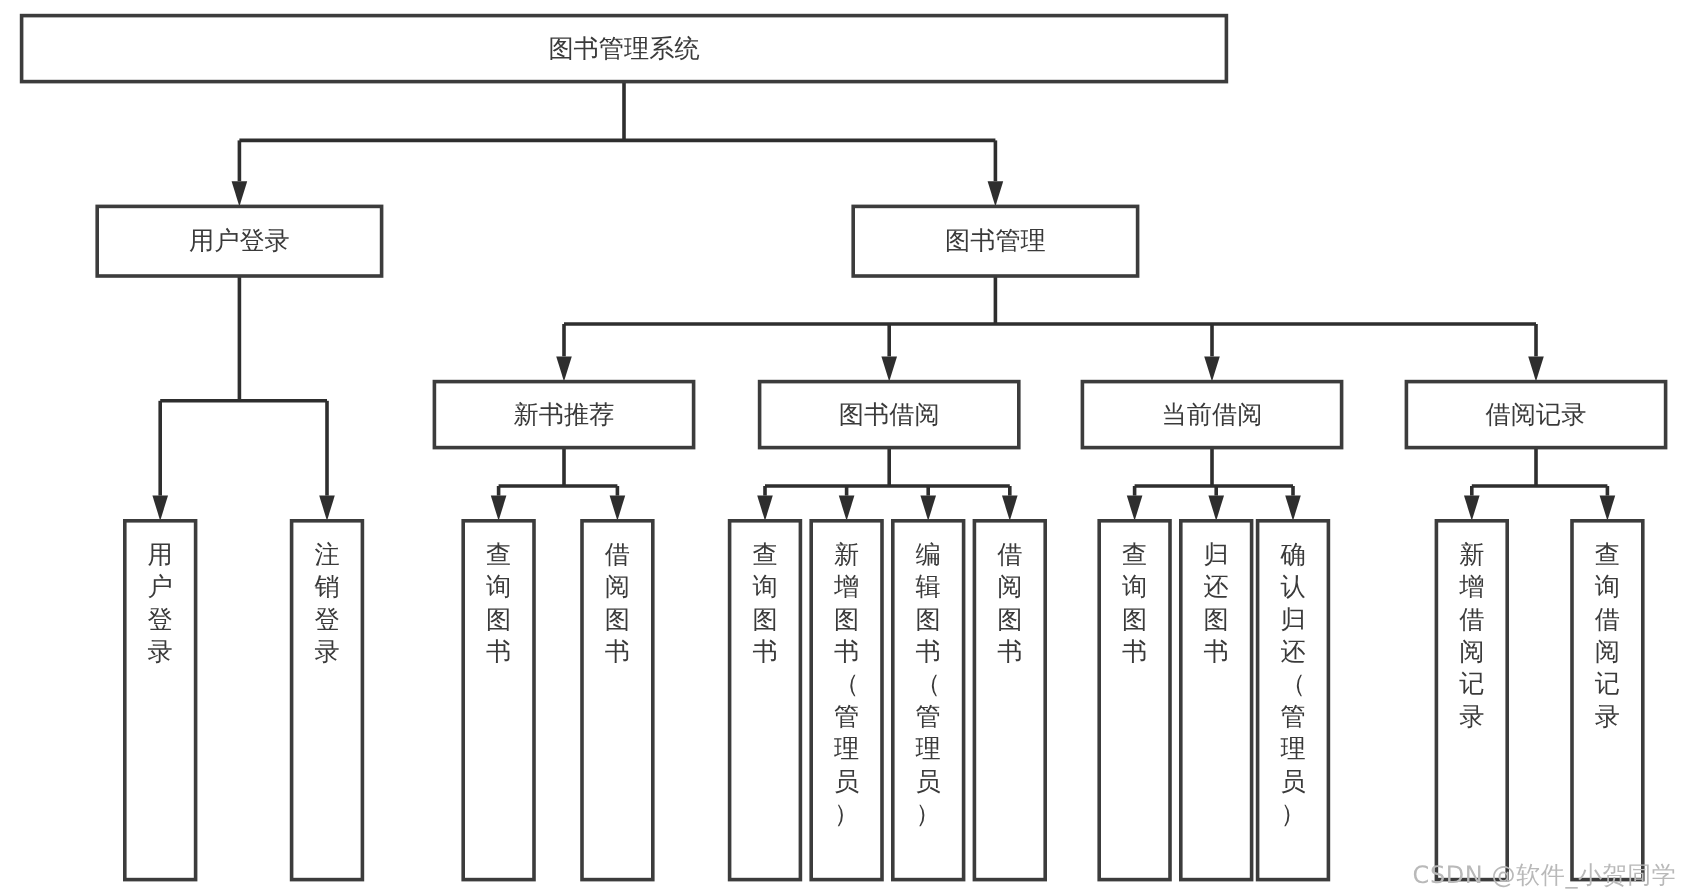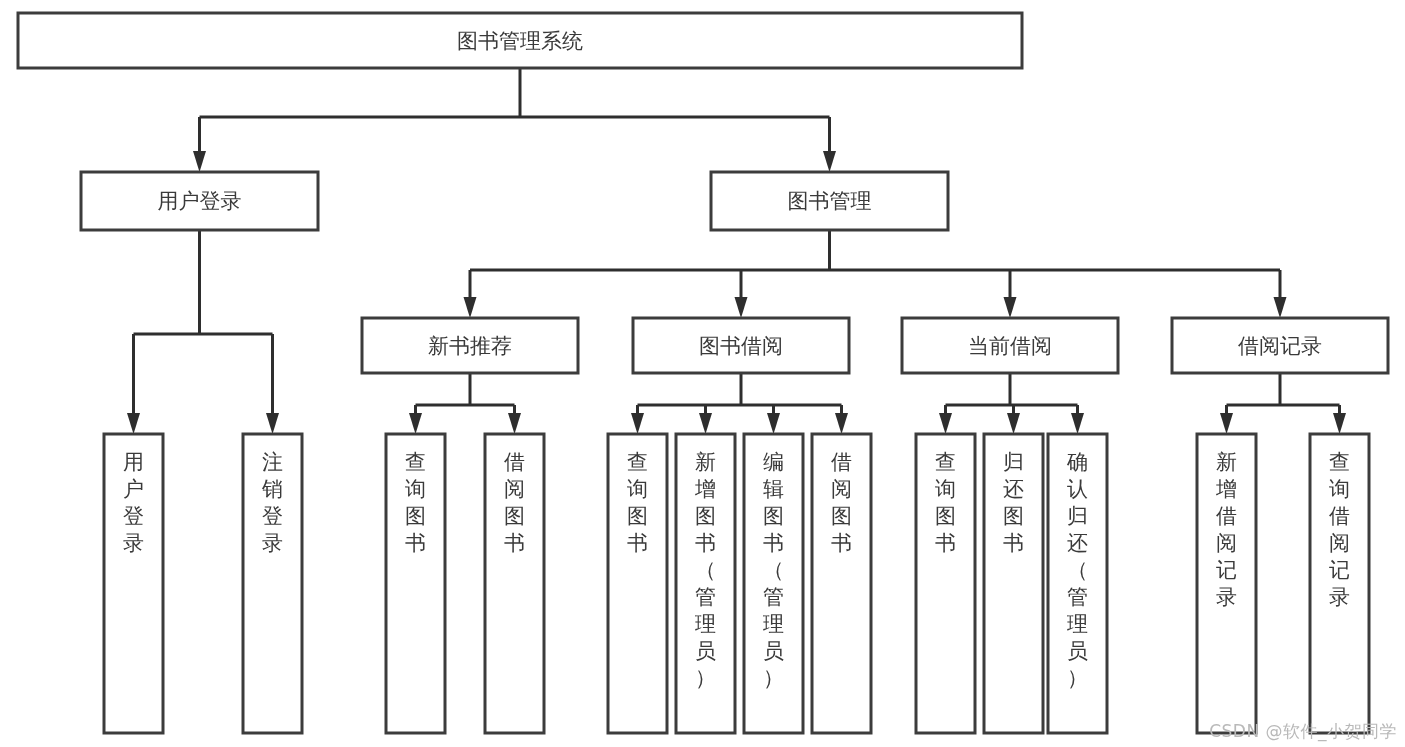--- a/index.html
+++ b/index.html
@@ -38,21 +38,21 @@
     fill:#3a3a3a;
     font-size:21px;
     font-family:"DejaVu Sans","Liberation Sans",sans-serif;
     text-anchor:middle;
   }
   .watermark{
     position:absolute;
     right:8px;
     bottom:4px;
     color:#b9b9b9;
-    font-size:17px;
+    font-size:20px;
     font-family:"DejaVu Sans","Liberation Sans",sans-serif;
     letter-spacing:0.5px;
     white-space:nowrap;
     user-select:none;
   }
 </style>
 </head>
 <body>
 
 <div id="chart-root">

